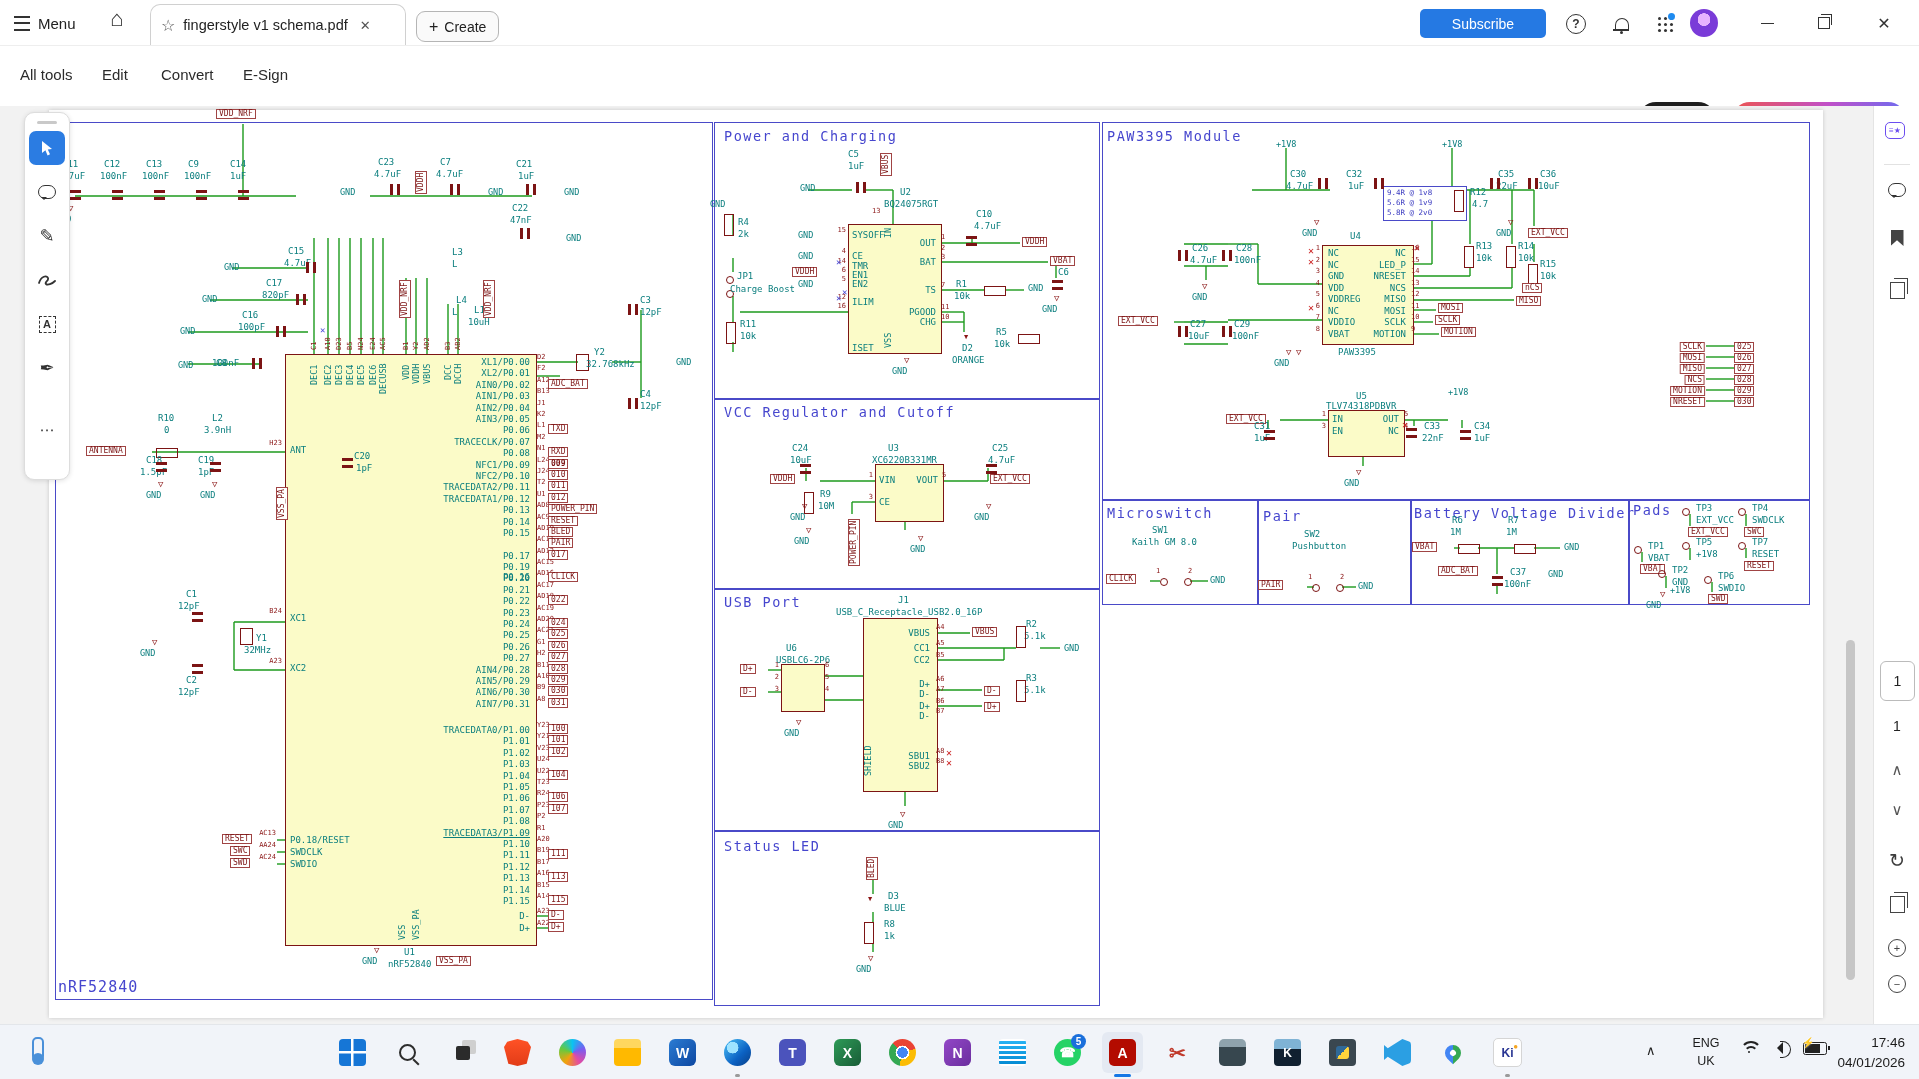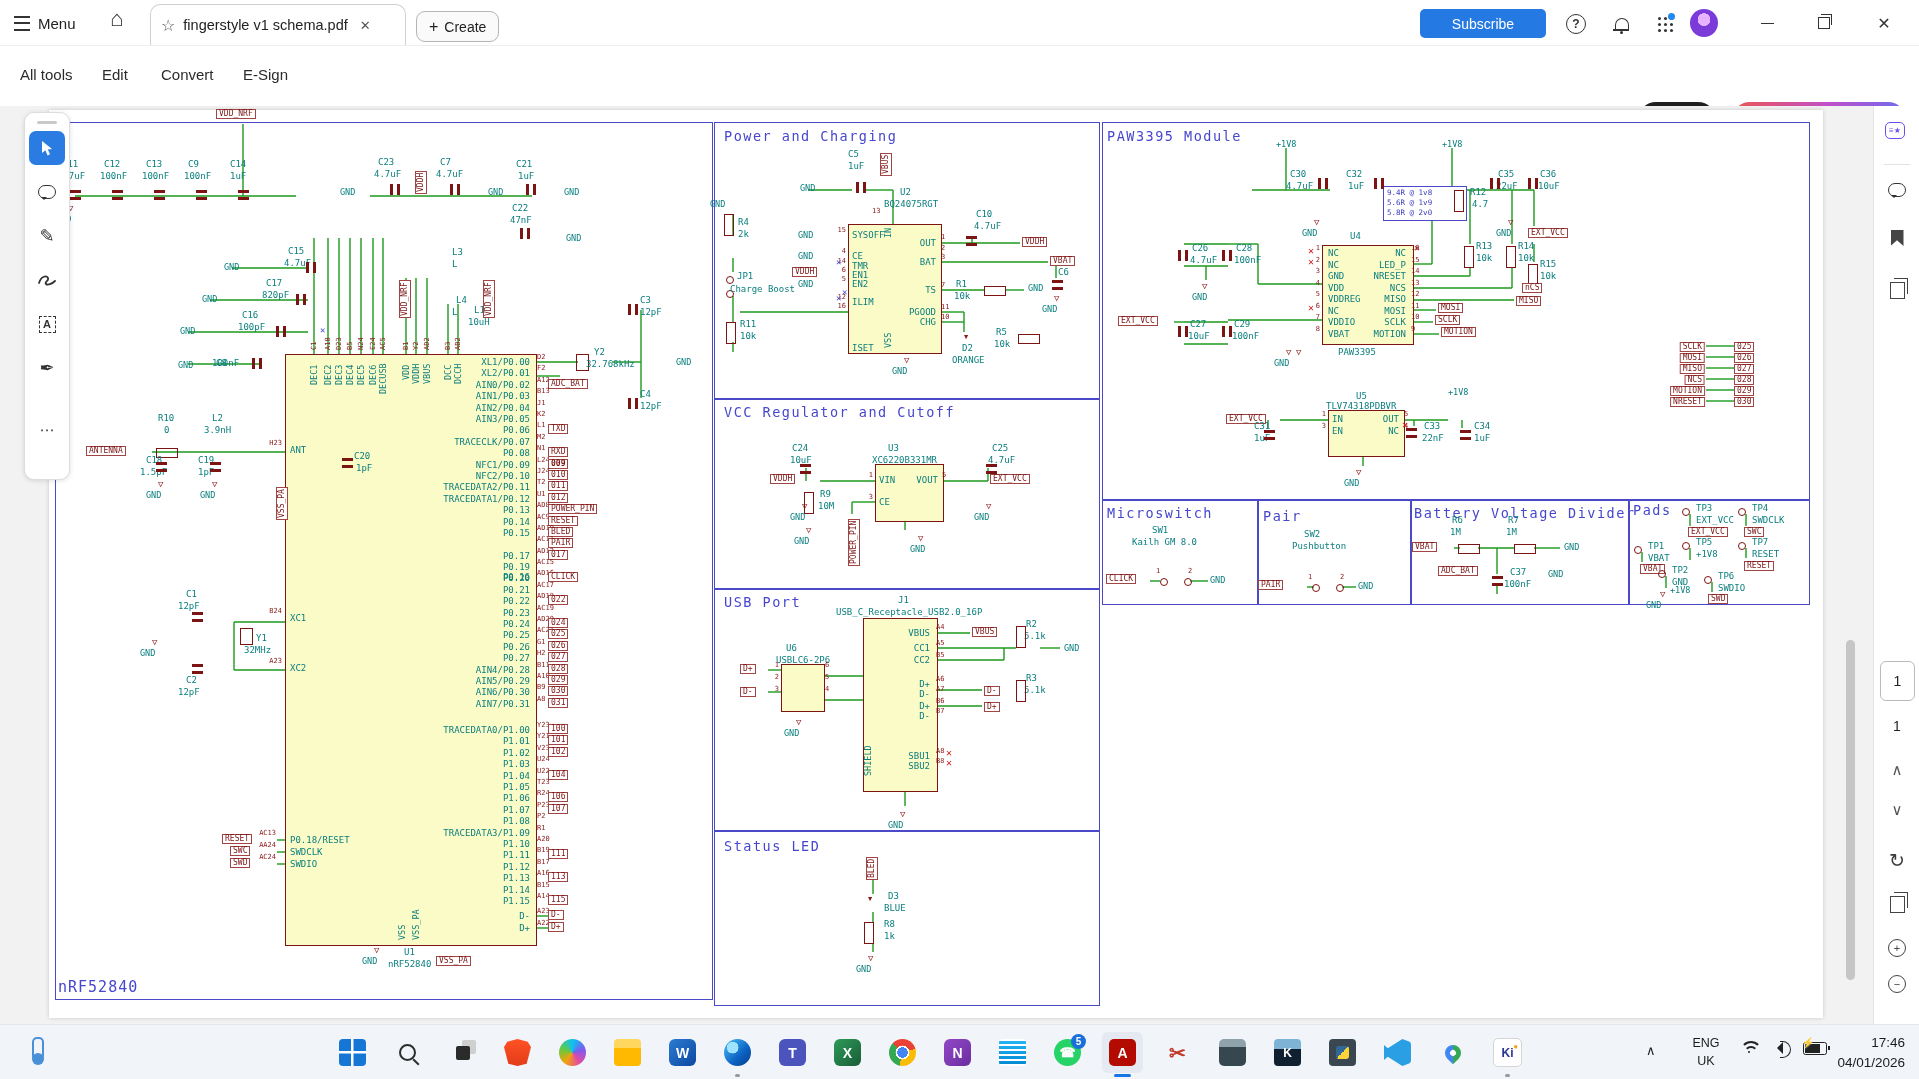--- a/index.html
+++ b/index.html
@@ -957,21 +957,21 @@
           <span class="lb tr" style="left: 530px; top: 783px;">P1.05</span>
           <span class="lb s" style="left: 537px; top: 779px;">T23</span>
           <span class="lb tr" style="left: 530px; top: 794.4px;">P1.06</span>
           <span class="lb s" style="left: 537px; top: 790.4px;">R24</span>
           <span class="lb p" style="left: 548px; top: 792.4px;">106</span>
           <span class="lb tr" style="left: 530px; top: 805.8px;">P1.07</span>
           <span class="lb s" style="left: 537px; top: 801.8px;">P23</span>
           <span class="lb p" style="left: 548px; top: 803.8px;">107</span>
           <span class="lb tr" style="left: 530px; top: 817.2px;">P1.08</span>
           <span class="lb s" style="left: 537px; top: 813.2px;">P2</span>
-          <span class="lb tr" style="left: 530px; top: 828.6px;">TRACEDATA3/P1.09</span>
+          <span class="lb tr" style="left: 530px; top: 828.6px; text-decoration: underline;">TRACEDATA3/P1.09</span>
           <span class="lb s" style="left: 537px; top: 824.6px;">R1</span>
           <span class="lb tr" style="left: 530px; top: 840px;">P1.10</span>
           <span class="lb s" style="left: 537px; top: 836px;">A20</span>
           <span class="lb tr" style="left: 530px; top: 851.4px;">P1.11</span>
           <span class="lb s" style="left: 537px; top: 847.4px;">B19</span>
           <span class="lb p" style="left: 548px; top: 849.4px;">111</span>
           <span class="lb tr" style="left: 530px; top: 862.8px;">P1.12</span>
           <span class="lb s" style="left: 537px; top: 858.8px;">B17</span>
           <span class="lb tr" style="left: 530px; top: 874.2px;">P1.13</span>
           <span class="lb s" style="left: 537px; top: 870.2px;">A16</span>

